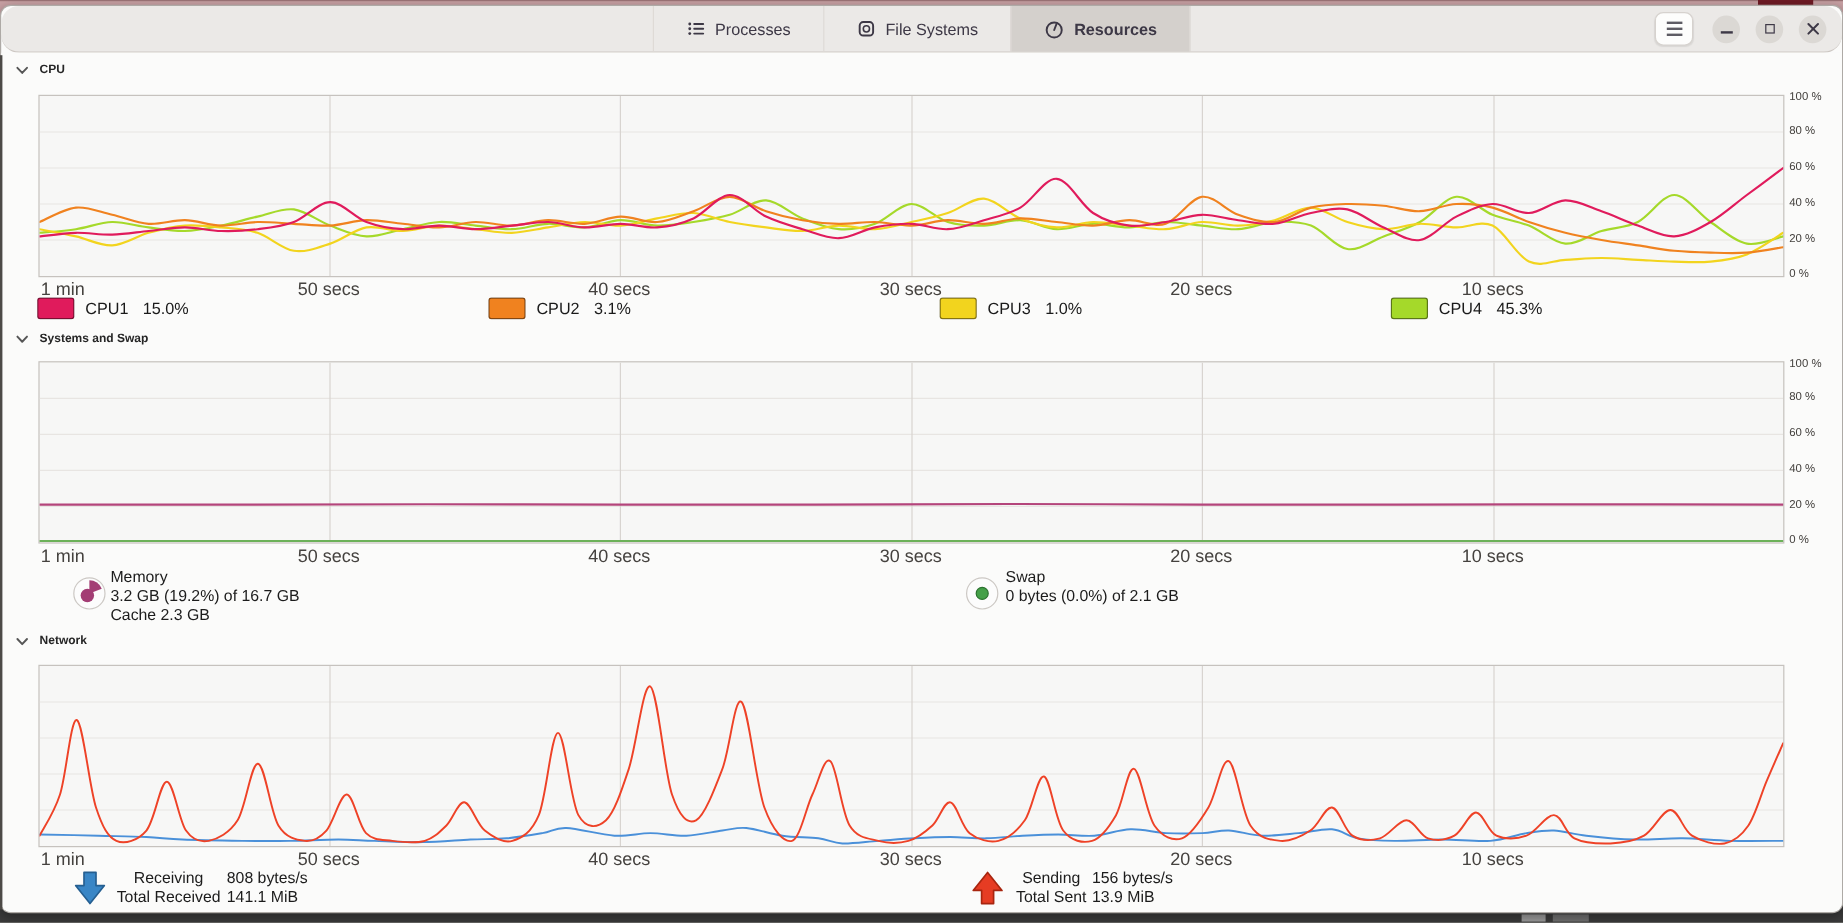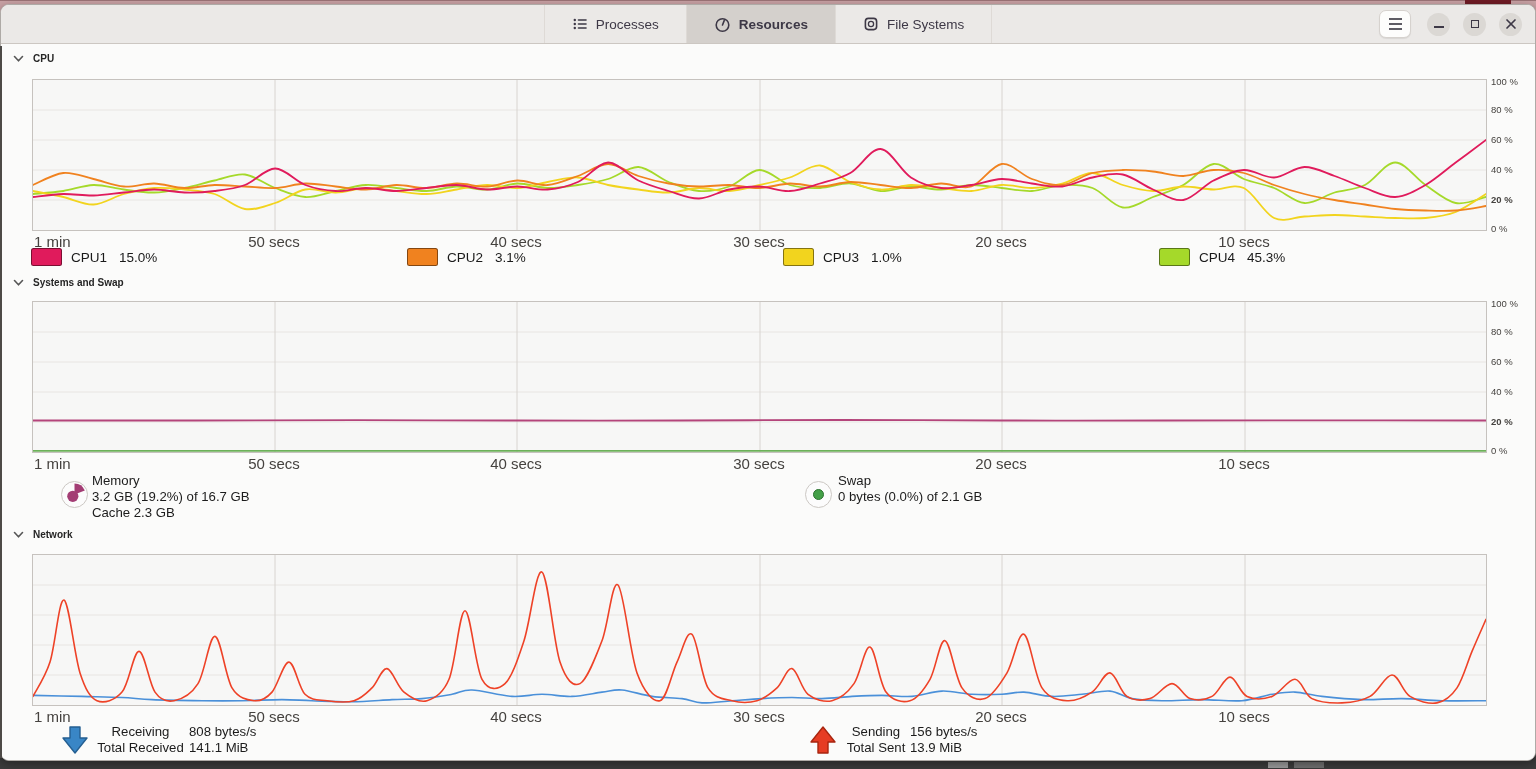--- a/index.html
+++ b/index.html
@@ -18,21 +18,21 @@
     position:absolute;left:0;right:0;top:4px;bottom:8px;
     background:#fbfbfa;border:1px solid #aeaaa6;border-radius:9px;
     box-shadow:0 3px 9px rgba(0,0,0,.35);
     overflow:hidden;box-sizing:border-box;
   }
   .edge-sliver{position:absolute;left:0;top:46px;width:2px;height:712px;background:#4d4a47;z-index:50;}
 
   
   .titlebar{
     position:relative;height:38px;background:#ebe9e7;
-    border-bottom:1px solid #ccc7c2;display:flex;justify-content:center;
+    border-bottom:1px solid #ccc7c2;display:flex;justify-content:center;border-radius:15px;
   }
   .tabs{display:flex;height:100%;}
   .tab{
     display:flex;align-items:center;gap:8px;height:100%;padding:0 27px;
     font-size:13.5px;color:#3d3846;cursor:default;border-left:1px solid #dedad6;
   }
   .tab:last-child{border-right:1px solid #dedad6;}
   .tab.active{background:#d4d0cc;font-weight:700;}
   .tab svg{display:block;}
   .win-controls{position:absolute;right:13px;top:0;height:38px;display:flex;align-items:center;gap:13px;}
@@ -58,21 +58,21 @@
     position:absolute;left:31px;width:1453px;height:150px;box-sizing:content-box;
     border:1px solid #c6c2be;background:#f7f7f6;
   }
   .chart svg{display:block;width:100%;height:100%;}
   .yrail{position:absolute;left:1490px;width:46px;height:150px;}
   .yrail span{position:absolute;left:0;transform:translateY(-50%);font-size:9.5px;color:#45423f;white-space:nowrap;}
   .yrail span:nth-child(1){top:1%;}
   .yrail span:nth-child(2){top:20%;}
   .yrail span:nth-child(3){top:40%;}
   .yrail span:nth-child(4){top:60%;}
-  .yrail span:nth-child(5){top:80%;font-weight:bold;}
+  .yrail span:nth-child(5){top:80%;}
   .yrail span:nth-child(6){top:99%;}
   .xrail{position:absolute;left:31px;width:1453px;height:12px;}
   .xrail span{position:absolute;top:3px;font-size:15px;color:#45423f;white-space:nowrap;}
   .xrail span.ctr{transform:translateX(-50%);}
 
   .cpu-legend{position:absolute;left:0;right:0;height:24px;}
   .leg-item{position:absolute;display:flex;align-items:center;font-size:13.5px;color:#1a1a1a;}
   .swatch{width:31px;height:18px;border:1px solid rgba(0,0,0,.45);border-radius:2.5px;box-sizing:border-box;display:inline-block;}
   .leg-name{margin-left:9px;width:48px;}
   .leg-val{margin-left:0;}
@@ -106,33 +106,33 @@
               <line x1="6.5" y1="12" x2="14" y2="12"></line>
           </g>
           <g fill="#3d3846">
               <circle cx="2.8" cy="4" r="1.2"></circle>
               <circle cx="2.8" cy="8" r="1.2"></circle>
               <circle cx="2.8" cy="12" r="1.2"></circle>
             </g>
         </svg>
         <span>Processes</span>
       </div>
+      <div class="tab">
+        <svg width="16" height="16" viewBox="0 0 16 16">
+          <rect x="2.4" y="2.4" width="11.2" height="11.2" rx="3" fill="none" stroke="#3d3846" stroke-width="1.6"></rect>
+          <circle cx="8" cy="8" r="2.6" fill="none" stroke="#3d3846" stroke-width="1.3"></circle>
+        </svg>
+        <span>File Systems</span>
+      </div>
       <div class="tab active">
         <svg width="17" height="17" viewBox="0 0 17 17">
           <circle cx="8.5" cy="9" r="6.3" fill="none" stroke="#3d3846" stroke-width="1.6"></circle>
           <line x1="8.5" y1="9" x2="10.2" y2="4.6" stroke="#3d3846" stroke-width="1.6" stroke-linecap="round"></line>
         </svg>
         <span>Resources</span>
-      </div>
-      <div class="tab">
-        <svg width="16" height="16" viewBox="0 0 16 16">
-          <rect x="2.4" y="2.4" width="11.2" height="11.2" rx="3" fill="none" stroke="#3d3846" stroke-width="1.6"></rect>
-          <circle cx="8" cy="8" r="2.6" fill="none" stroke="#3d3846" stroke-width="1.3"></circle>
-        </svg>
-        <span>File Systems</span>
       </div>
     </div>
     <div class="win-controls">
       <button class="menu-btn">
         <span class="hamb">
             <i></i>
             <i></i>
             <i></i>
           </span>
       </button>

